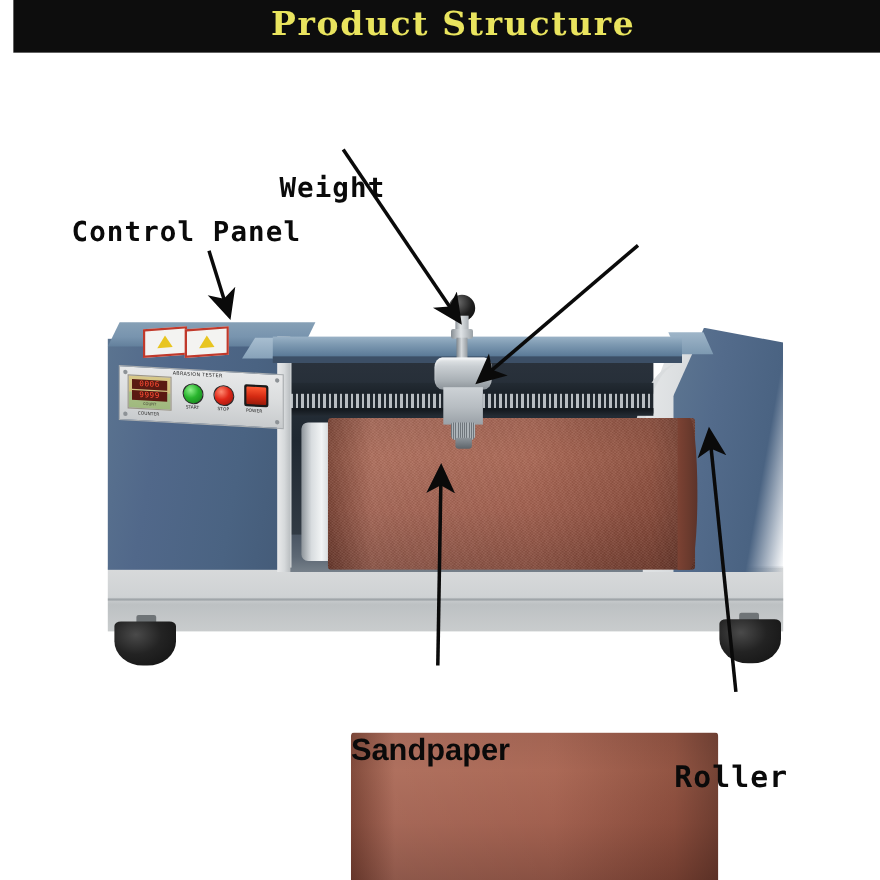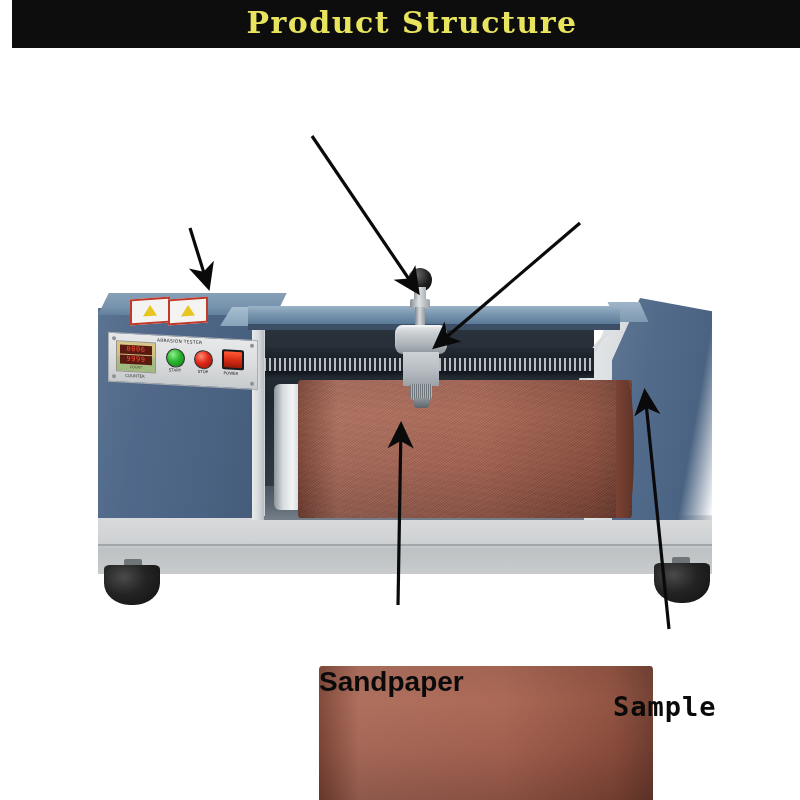--- a/index.html
+++ b/index.html
@@ -645,17 +645,19 @@
           <path d="M0,0.4 L8.6,4.5 L0,8.6 L2.3,4.5 Z" fill="#0a0a0a"></path>
         </marker>
       </defs>
       <line x1="178" y1="180" x2="196" y2="238" stroke="#0a0a0a" stroke-width="3.2" marker-end="url(#ah)"></line>
       <line x1="300" y1="88" x2="405" y2="243" stroke="#0a0a0a" stroke-width="3.2" marker-end="url(#ah)"></line>
       <line x1="568" y1="175" x2="424" y2="298" stroke="#0a0a0a" stroke-width="3.2" marker-end="url(#ah)"></line>
       <line x1="386" y1="557" x2="389" y2="378" stroke="#0a0a0a" stroke-width="3.2" marker-end="url(#ah)"></line>
       <line x1="657" y1="581" x2="633" y2="345" stroke="#0a0a0a" stroke-width="3.2" marker-end="url(#ah)"></line>
     </svg>
 
+    <div class="label control-panel">Control Panel</div>
+    <div class="label weight">Weight</div>
     <div class="label sandpaper">Sandpaper</div>
-    <div class="label roller">Sample</div>
+    <div class="label roller">Roller</div>
 
   </div>
 </div>
 
 </body></html>

